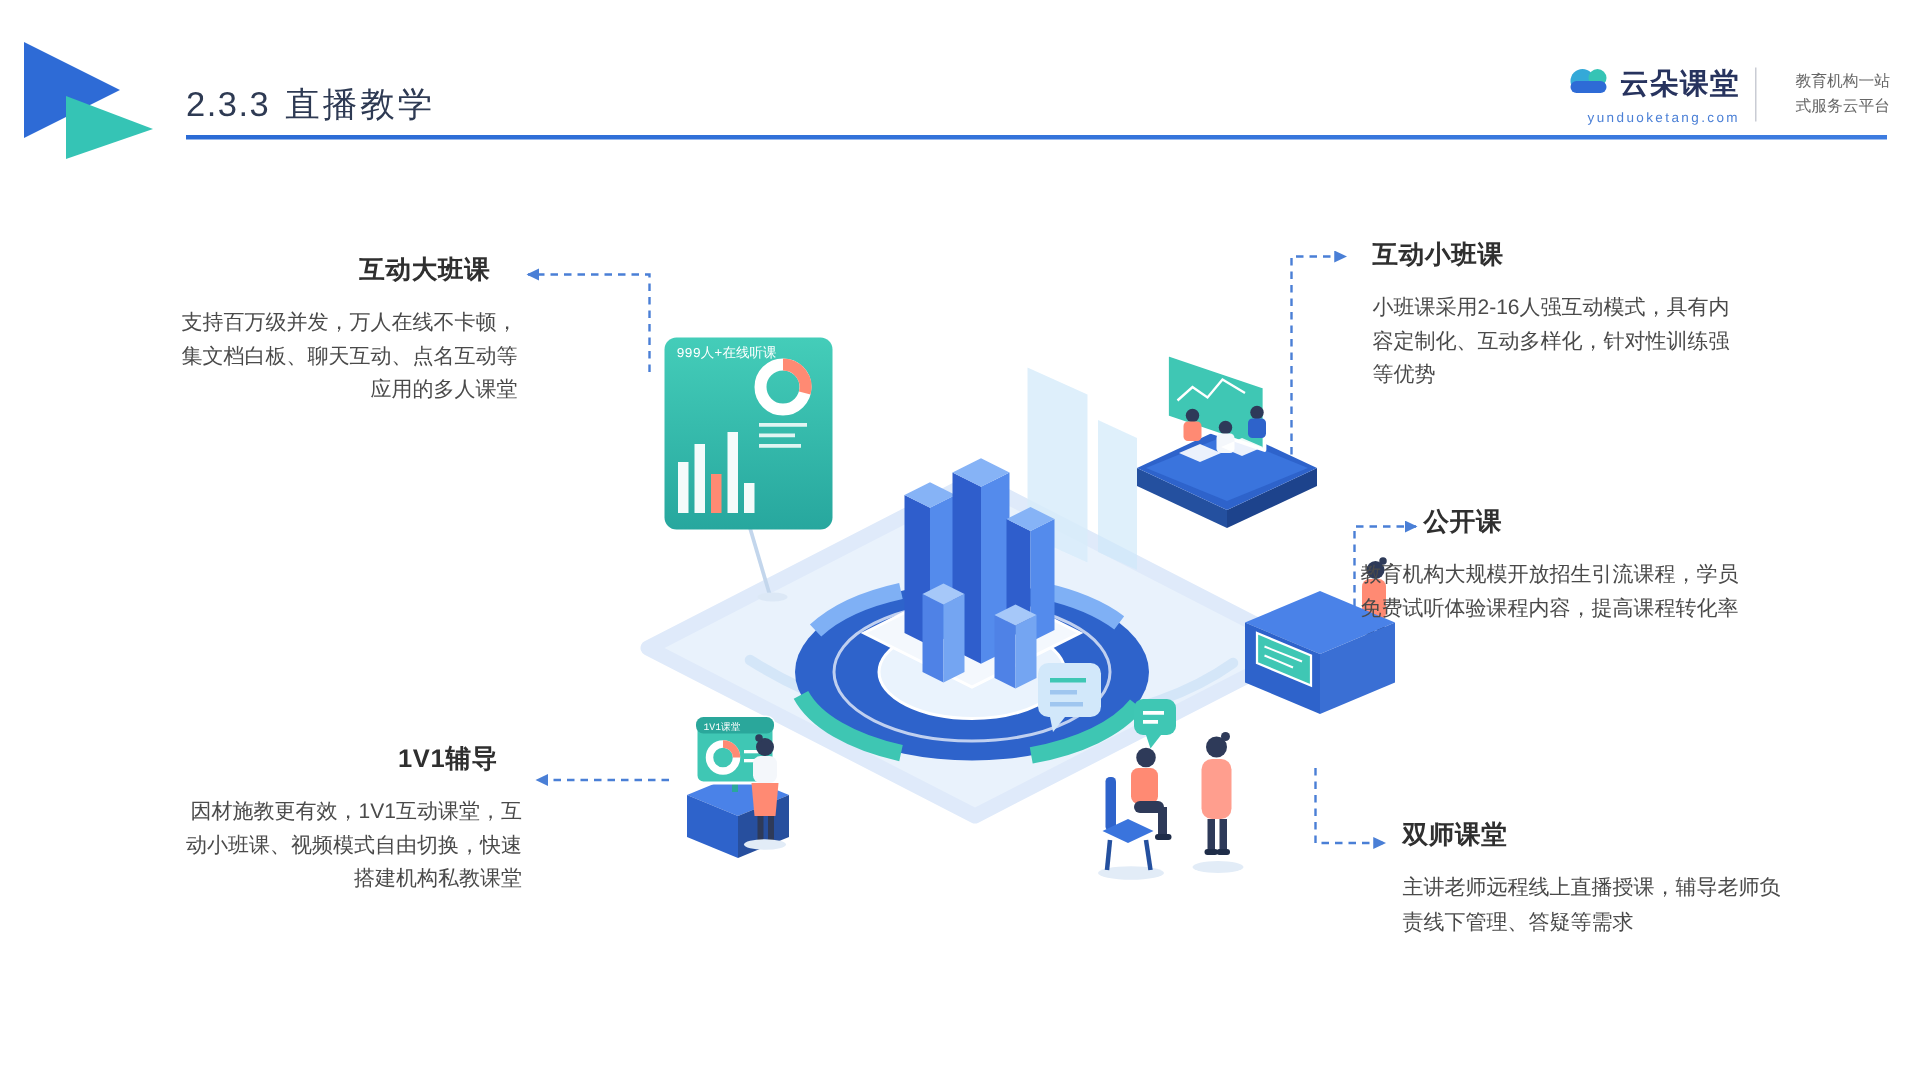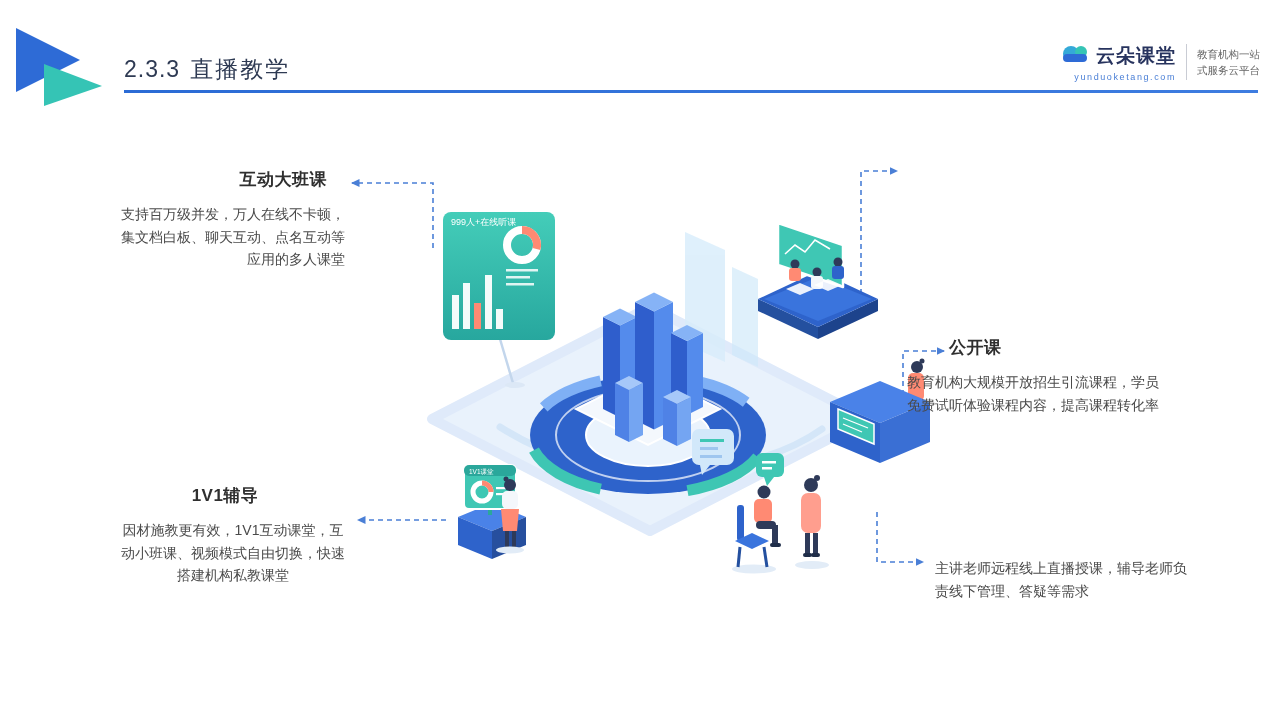--- a/index.html
+++ b/index.html
@@ -17,39 +17,39 @@
   .section-title  { font-size:23px; color:#2e3a53; font-weight:400; margin-left:10px; letter-spacing:2px; }
   .title-underline { position:absolute; left:124px; top:90px; width:1134px; height:3px;
     background:linear-gradient(90deg,#2b6bd5,#3d7ce0); }
 
   .brand { position:absolute; right:20px; top:42px; display:flex; align-items:center; gap:10px; }
   .brand-left { display:flex; flex-direction:column; }
   .brand-row { display:flex; align-items:center; gap:4px; }
   .brand-name { font-size:19px; font-weight:700; color:#27335e; letter-spacing:1px; }
   .brand-site { font-size:9px; color:#4a7fd6; letter-spacing:1.6px; margin-top:3px; align-self:flex-end; }
   .brand-divider { width:1px; height:36px; background:#c9ccd4; }
-  .brand-tagline { font-size:10.5px; color:#666; line-height:1.55; }
+  .brand-tagline { font-size:10.5px; color:#666; line-height:1.55;margin-left:16px; }
 
   
   .callout { position:absolute; }
   .callout h3 { font-size:17px; color:#2f2f2f; font-weight:700; letter-spacing:.5px; }
   .callout p  { font-size:14px; color:#4a4a4a; line-height:1.62; margin-top:12px; }
   .align-right { text-align:right; }
   .c-dabanke   { left:120px; top:168px; width:225px; }
   .c-dabanke h3 { padding-right:18px; }
   .c-xiaobanke { left:915px; top:158px; width:250px; }
   .c-gongkaike { left:907px; top:336px; width:262px; }
   .c-gongkaike h3 { padding-left:42px; }
-  .c-v1        { left:118px; top:484px; width:230px;text-align:center; }
+  .c-v1        { left:118px; top:494px; width:230px; }
   .c-v1 h3 { padding-right:16px; }
   .c-shuangshi { left:935px; top:545px; width:252px; }
 
   
   .connectors { position:absolute; left:0; top:0; width:1280px; height:720px; pointer-events:none; }
-  .illustration { position:absolute; left:380px; top:117px; width:560px; height:520px; }
+  .illustration { position:absolute; left:380px; top:130px; width:560px; height:520px;font-family:Liberation Mono, monospace; }
 </style>
 </head>
 <body>
 
 <div class="slide">
 
   <div class="logo-mark">
     <svg width="92" height="84" viewBox="0 0 92 84">
       <polygon points="2,2 66,34 2,66" fill="#2e6bd6"></polygon>
       <polygon points="30,38 88,60 30,80" fill="#35c4b5"></polygon>
@@ -269,28 +269,33 @@
         </g>
       </g>
     </svg>
   </div>
 
   <div class="callout c-dabanke align-right">
     <h3>互动大班课</h3>
     <p>支持百万级并发，万人在线不卡顿，集文档白板、聊天互动、点名互动等应用的多人课堂</p>
   </div>
 
+  <div class="callout c-xiaobanke">
+    <h3>互动小班课</h3>
+    <p>小班课采用2-16人强互动模式，具有内容定制化、互动多样化，针对性训练强等优势</p>
+  </div>
 
   <div class="callout c-gongkaike">
     <h3>公开课</h3>
     <p>教育机构大规模开放招生引流课程，学员免费试听体验课程内容，提高课程转化率</p>
   </div>
 
   <div class="callout c-v1 align-right">
     <h3>1V1辅导</h3>
     <p>因材施教更有效，1V1互动课堂，互动小班课、视频模式自由切换，快速搭建机构私教课堂</p>
   </div>
 
   <div class="callout c-shuangshi">
+    <h3>双师课堂</h3>
     <p>主讲老师远程线上直播授课，辅导老师负责线下管理、答疑等需求</p>
   </div>
 
 </div>
 
 </body></html>

